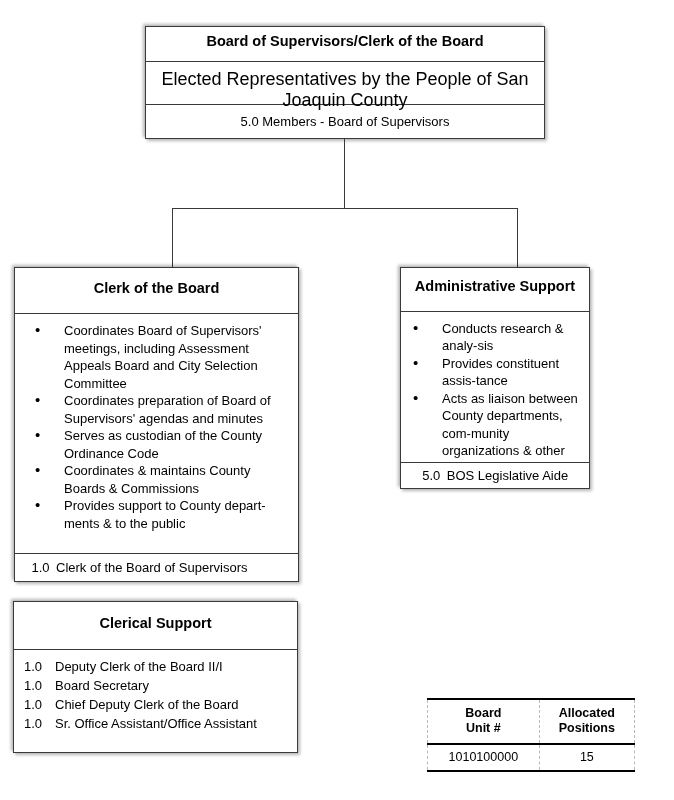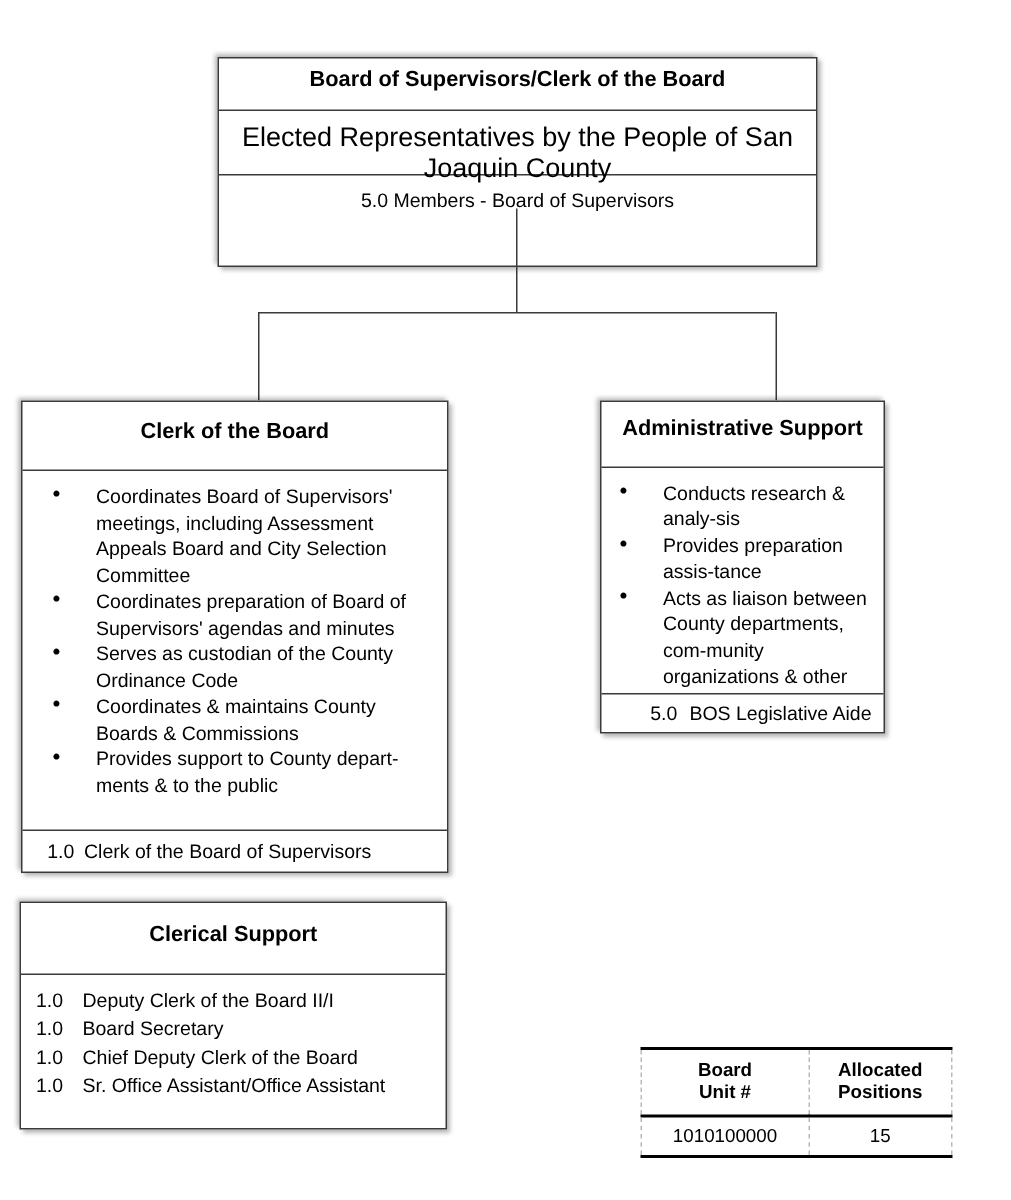--- a/index.html
+++ b/index.html
@@ -143,21 +143,21 @@
   }
   #budget-table tbody td {
     padding: 5px 10px 6px 10px;
   }
 </style>
 </head>
 <body>
 
 <div id="chart-root">
 
-  <div class="org-box" id="root-box" style="left:145px; top:26px; width:400px; height:140px;margin-top:12px;">
+  <div class="org-box" id="root-box" style="left:145px; top:26px; width:400px; height:113px;">
     <div class="box-header" style="height:35px;">Board of Supervisors/Clerk of the Board</div>
     <div class="box-subtitle" style="height:43px;">Elected Representatives by the People of San Joaquin County</div>
     <div class="box-footer" style="height:33px;">5.0  Members - Board of Supervisors</div>
   </div>
 
   <div class="connector v" style="left:344px; top:139px; height:69px;"></div>
   <div class="connector h" style="left:172px; top:208px; width:345px;"></div>
   <div class="connector v" style="left:172px; top:208px; height:59px;"></div>
   <div class="connector v" style="left:517px; top:208px; height:59px;"></div>
 
@@ -176,25 +176,25 @@
       <span class="footer-count" style="width:31px;">1.0</span>
       <span>Clerk of the Board of Supervisors</span>
     </div>
   </div>
 
   <div class="org-box" id="admin-box" style="left:400px; top:267px; width:190px; height:222px;">
     <div class="box-header" style="height:48px;">Administrative Support</div>
     <div class="box-body" style="padding:8px 10px 4px 2px;">
       <ul class="bullet-list">
         <li>Conducts research &amp; analy-sis</li>
-        <li>Provides preparation assis-tance</li>
+        <li>Provides constituent assis-tance</li>
         <li>Acts as liaison between County departments, com-munity organizations &amp; other governmental entities</li>
       </ul>
     </div>
-    <div class="box-footer bordered-top" style="height:29px; justify-content:space-between; padding-left:26px;">
+    <div class="box-footer bordered-top" style="height:29px; justify-content:center; padding-left:2px;">
       <span class="footer-count" style="width:31px;">5.0</span>
       <span>BOS Legislative Aide</span>
     </div>
   </div>
 
   <div class="org-box" id="clerical-box" style="left:13px; top:601px; width:285px; height:152px;">
     <div class="box-header" style="height:48px;">Clerical Support</div>
     <div class="box-body" style="padding:7px 10px 4px 10px;">
       <div class="roster-row">
         <span class="count">1.0</span><span>Deputy Clerk of the Board II/I</span>

